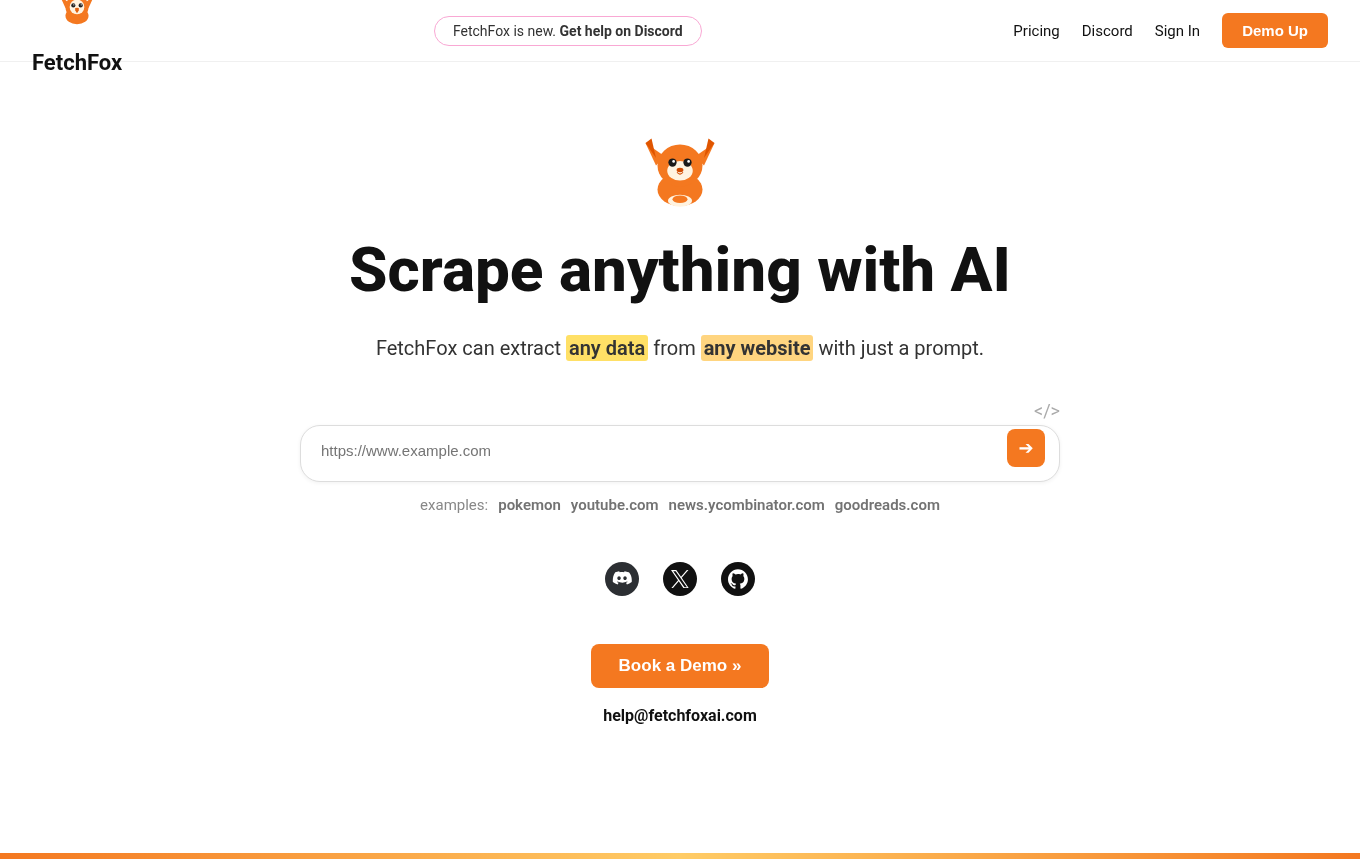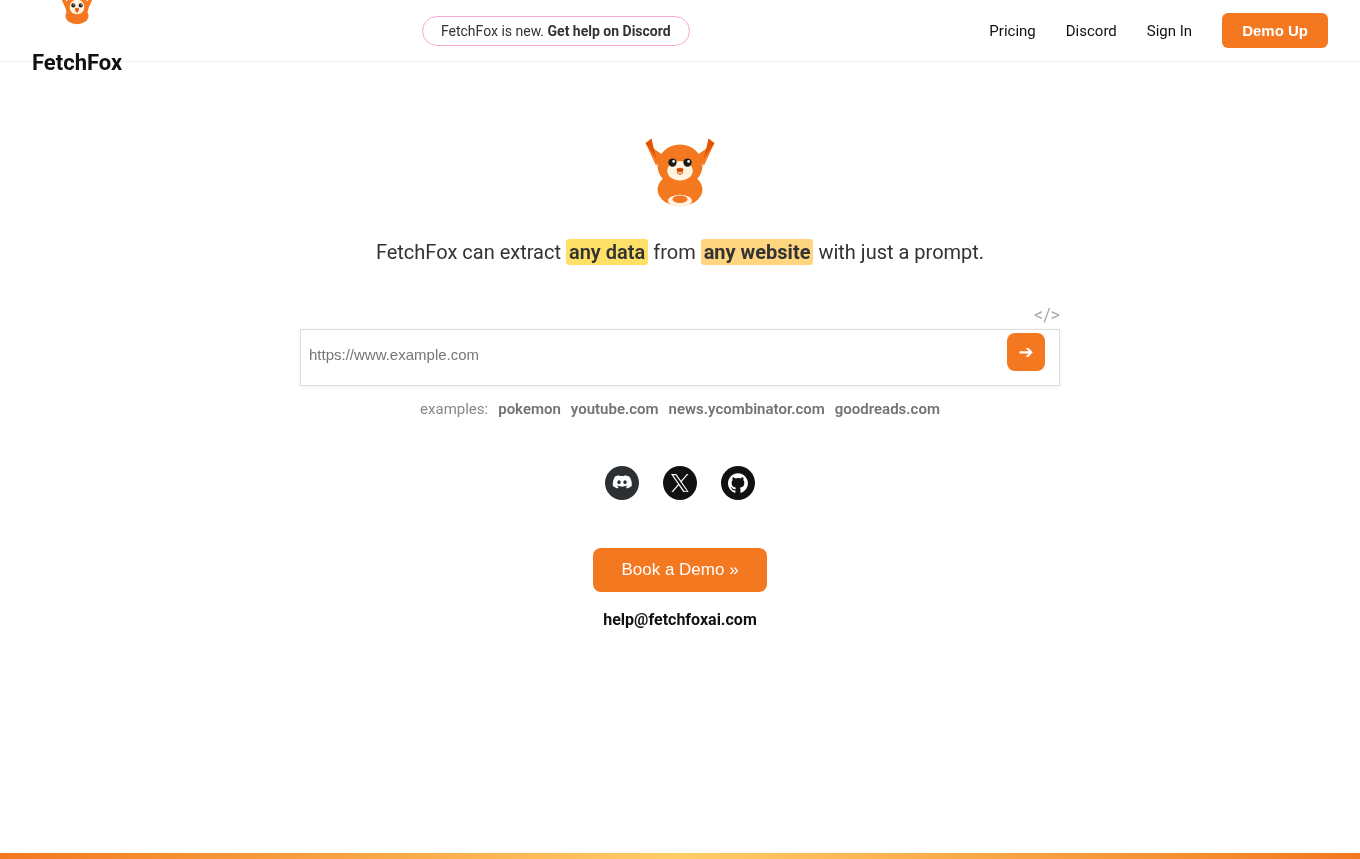--- a/index.html
+++ b/index.html
@@ -36,21 +36,21 @@
       padding: 6px 18px;
       font-size: 14px;
       color: #333;
     }
     .nav-center-banner strong {
       font-weight: 700;
     }
     .nav-right {
       display: flex;
       align-items: center;
-      gap: 30px;
+      gap: 22px;
     }
     .nav-link {
       font-size: 15px;
       color: #111;
       text-decoration: none;
       cursor: pointer;
     }
     .btn-signup {
       background: #f47820;
       color: #fff;
@@ -112,22 +112,22 @@
     .code-icon {
       color: #aaa;
       font-size: 18px;
       cursor: pointer;
     }
 
     
     .input-box {
       width: 760px;
       border: 1px solid #ddd;
-      border-radius: 0;
-      padding: 16px 8px;
+      border-radius: 20px;
+      padding: 16px 20px;
       display: flex;
       flex-direction: column;
       position: relative;
       margin-bottom: 14px;
       background: #fff;
       box-shadow: 0 1px 4px rgba(0,0,0,0.06);
     }
     .input-url {
       font-size: 15px;
       color: #bbb;
@@ -228,21 +228,21 @@
     }
 
     
     .btn-demo {
       background: #f47820;
       color: #fff;
       border: none;
       border-radius: 8px;
       padding: 12px 28px;
       font-size: 17px;
-      font-weight: 400;
+      font-weight: 700;
       cursor: pointer;
       margin-bottom: 18px;
     }
     .help-email {
       font-size: 16px;
       font-weight: 700;
       color: #111;
       margin-bottom: 40px;
     }
 
@@ -314,20 +314,21 @@
     <circle cx="71.5" cy="52.5" r="1.8" fill="#fff"></circle>
 
     <ellipse cx="60" cy="64" rx="4.5" ry="3" fill="#d04a00"></ellipse>
 
     <path d="M56,67 Q60,72 64,67" fill="none" stroke="#d04a00" stroke-width="1.5"></path>
 
     <ellipse cx="60" cy="105" rx="16" ry="8" fill="#fff3e0"></ellipse>
     <ellipse cx="60" cy="103" rx="10" ry="5" fill="#f47820"></ellipse>
   </svg>
 
+  <h1 class="hero-title">Scrape anything with AI</h1>
 
   <p class="hero-subtitle">
     <span>FetchFox can extract </span><span class="highlight-yellow">any data</span><span> from </span><span class="highlight-orange">any website</span><span> with just a prompt.</span>
   </p>
 
   <div class="code-icon-row">
     <span class="code-icon">&lt;/&gt;</span>
   </div>
 
   <div class="input-box">

